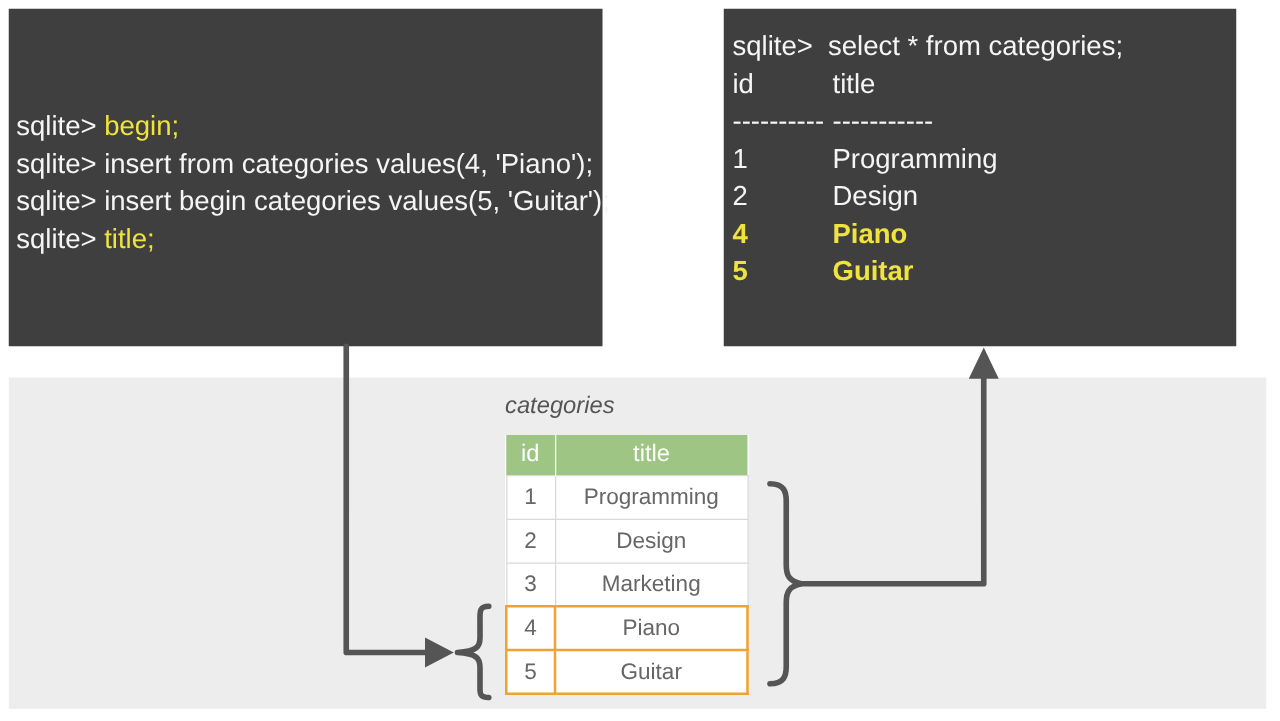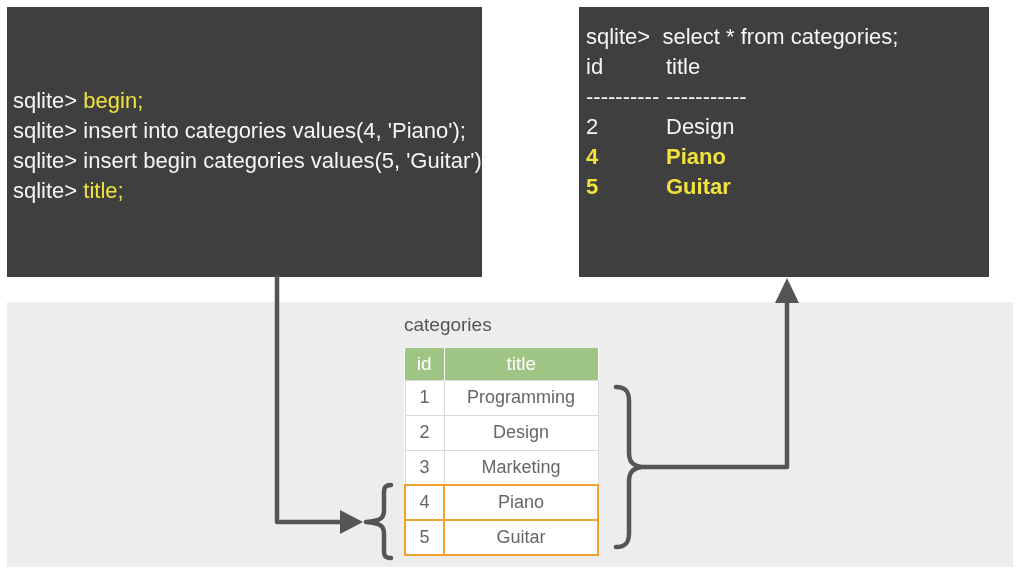--- a/index.html
+++ b/index.html
@@ -42,20 +42,21 @@
   .gray-panel{
     position:absolute;
     left:7px;top:302px;width:1006px;height:265px;
     background:var(--panel-gray);
   }
   
   .tbl-label{
     position:absolute;left:404px;top:314px;
     font-size:19px;line-height:22px;
     color:var(--label-gray);
+    font-style:italic;
   }
   table.cat-table{
     position:absolute;left:404px;top:348px;
     border-collapse:collapse;
     background:#ffffff;
     font-size:18px;
     color:var(--table-text);
   }
   .cat-table th{
     background:var(--header-green);
@@ -88,31 +89,32 @@
   svg.overlay .head{fill:var(--arrow-gray);stroke:none;}
 </style>
 </head>
 <body>
 
 <div class="canvas">
 
   <div class="terminal left">
     <div id="left-lines">
         <div class="tline"><span class="prompt">sqlite&gt; </span><span class="cmd hl">begin;</span></div>
-        <div class="tline"><span class="prompt">sqlite&gt; </span><span class="cmd">insert into categories values(4, 'Piano');</span></div>
+        <div class="tline"><span class="prompt">sqlite&gt; </span><span class="cmd">insert from categories values(4, 'Piano');</span></div>
         <div class="tline"><span class="prompt">sqlite&gt; </span><span class="cmd">insert begin categories values(5, 'Guitar');</span></div>
         <div class="tline"><span class="prompt">sqlite&gt; </span><span class="cmd hl">title;</span></div>
       </div>
   </div>
 
   <div class="terminal right">
     <div class="tline">sqlite&gt;  select * from categories;</div>
     <div id="result-rows">
         <div class="rrow"><span class="c1">id</span><span class="c2">title</span></div>
         <div class="rrow"><span class="c1">----------</span><span class="c2">-----------</span></div>
+        <div class="rrow"><span class="c1">1</span><span class="c2">Programming</span></div>
         <div class="rrow"><span class="c1">2</span><span class="c2">Design</span></div>
         <div class="rrow hl"><span class="c1">4</span><span class="c2">Piano</span></div>
         <div class="rrow hl"><span class="c1">5</span><span class="c2">Guitar</span></div>
       </div>
   </div>
 
   <div class="gray-panel"></div>
 
   <div class="tbl-label">categories</div>
   <table class="cat-table">

